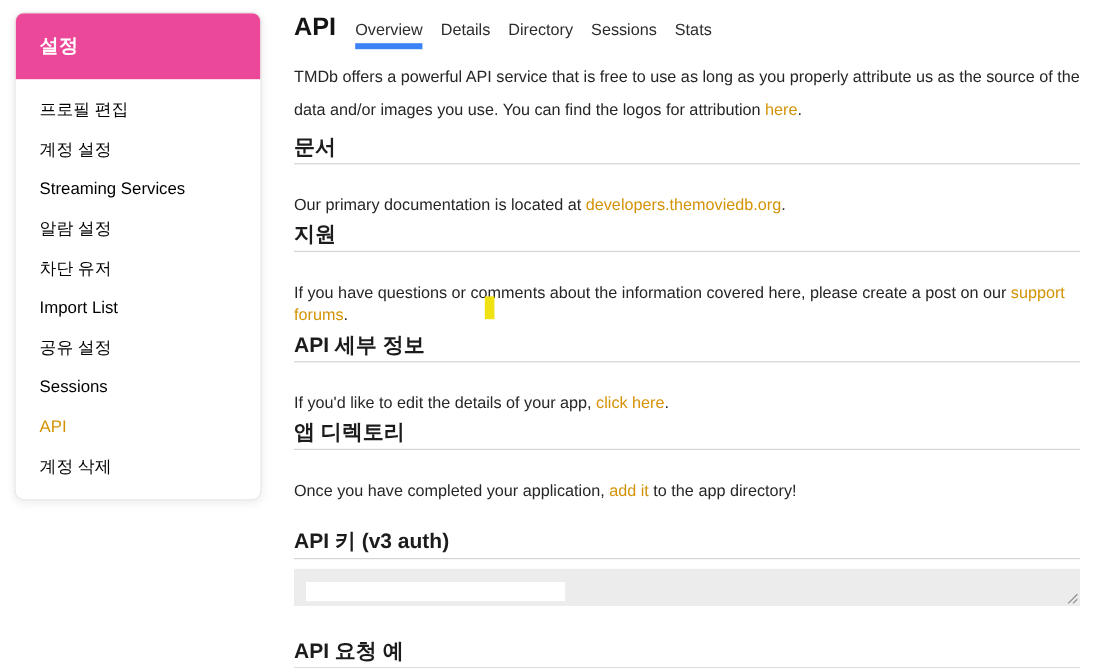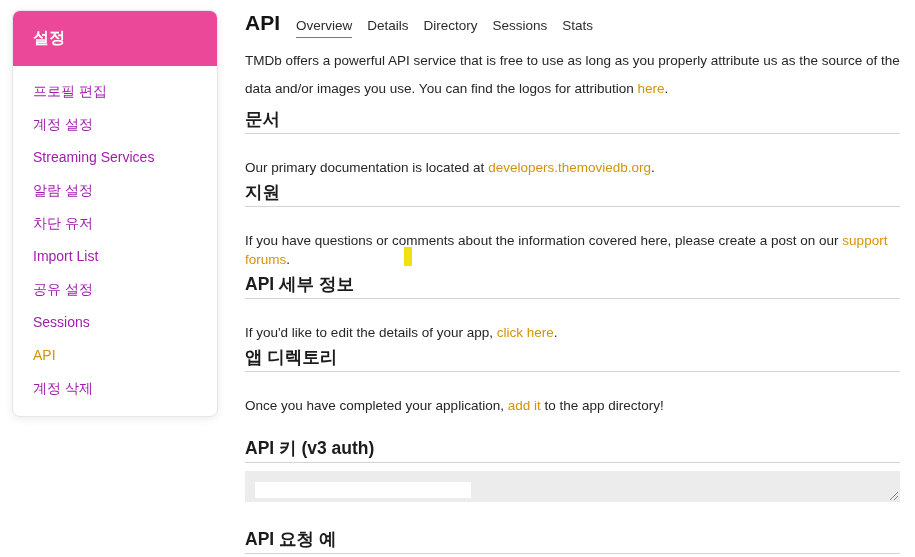--- a/index.html
+++ b/index.html
@@ -15,29 +15,29 @@
     background:#fff; border:1px solid #e7e7e7; border-radius:8px;
     box-shadow:0 2px 8px rgba(0,0,0,0.08); overflow:hidden;
   }
   .sidebar-header {
     background:#ec4899; color:#ffffff; font-size:16px; font-weight:bold;
     padding:17px 20px; letter-spacing:0.2px;
   }
   .sidebar-list { padding:9px 0 11px 0; }
   .side-item {
     display:block; line-height:33px; padding:0 20px; font-size:14px;
-    color:#a21caf; cursor:pointer; text-decoration:none;
+    color:#000000; cursor:pointer; text-decoration:none;
   }
   .side-item.active { color:#d49307; }
   
   .main { position:absolute; left:245px; top:10px; width:655px; }
   .title-row { display:flex; align-items:baseline; }
   .page-title { font-size:21px; font-weight:bold; color:#141414; margin-right:16px; line-height:26px; }
   .tab { font-size:13.5px; color:#2c2c2c; margin-right:15px; padding-bottom:4px; cursor:pointer; }
-  .tab.active { border-bottom:1px solid #3b82f6; }
+  .tab.active { border-bottom:5px solid #3b82f6; }
   .para { font-size:13.5px; line-height:28px; color:#262626; margin-top:9px; }
   .sec-h {
     font-size:17.5px; font-weight:600; color:#1c1c1c; line-height:19px;
     padding-bottom:4px; border-bottom:1px solid #d4d4d4; margin-top:6px;
   }
   .sec-h.first { margin-top:7px; }
   .sec-h.mt24 { margin-top:24px; }
   .sec-h.mt28 { margin-top:28px; }
   .sec-p { font-size:13.5px; line-height:19px; color:#262626; margin-top:24px; }
   a.lnk { color:#d49307; text-decoration:none; cursor:pointer; }

